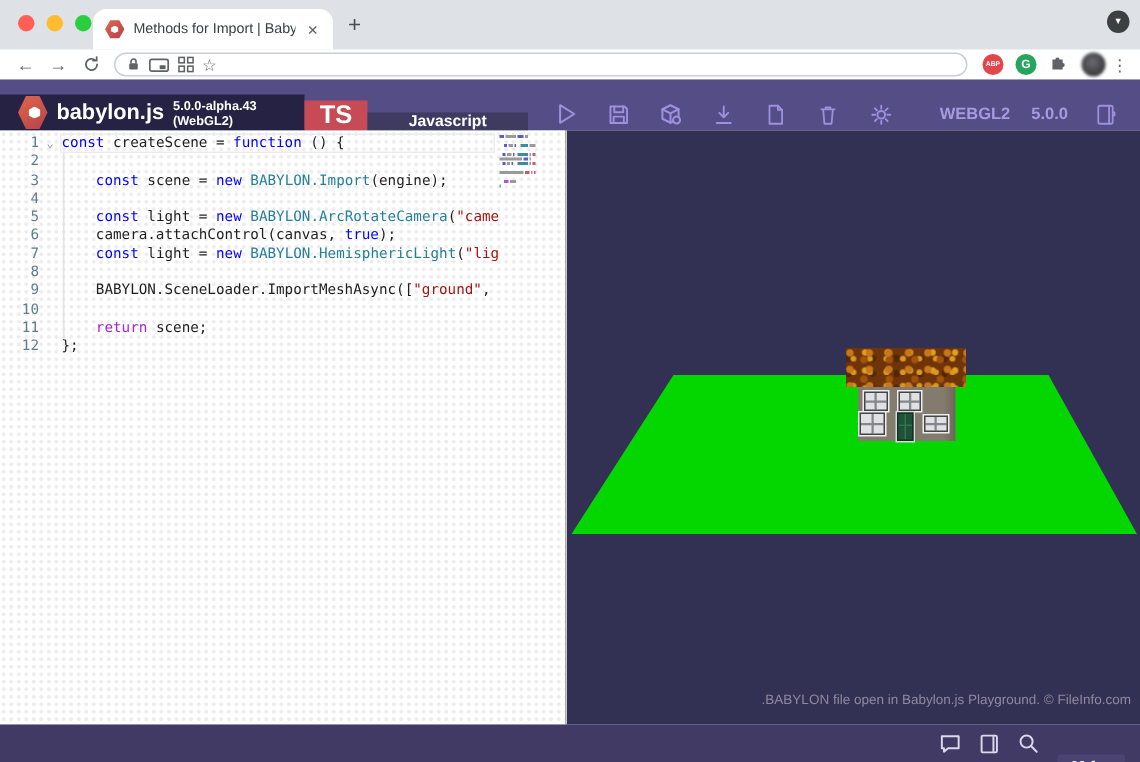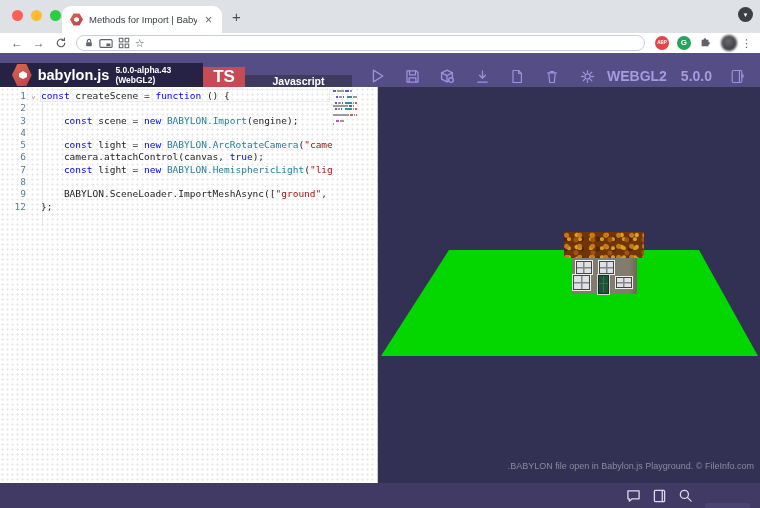--- a/index.html
+++ b/index.html
@@ -40,21 +40,21 @@
   .bjs-logo:after { content:""; position:absolute; left:7px; top:8px; width:8px; height:8px; background:#fff; clip-path:polygon(50% 0,100% 30%,100% 75%,50% 100%,0 75%,0 30%); }
   .brand-name { color:#fff; font-size:14.5px; font-weight:bold; }
   .brand-ver { color:#fff; font-size:8.5px; font-weight:bold; }
   .htab { display:flex; align-items:center; justify-content:center; font-weight:bold; color:#fff; }
   .htab-ts { width:42px; background:#c64b55; font-size:17px; }
   .htab-js { width:107px; background:#3e3a60; font-size:10.5px; }
   .tools { display:flex; align-items:center; gap:13px; padding-left:14px; flex:1; }
   .tool { width:22px; height:22px; display:flex; align-items:center; justify-content:center; }
   .tool svg { stroke:#9f90dd; fill:none; stroke-width:1.5; stroke-linecap:round; stroke-linejoin:round; }
   .hright { display:flex; align-items:center; gap:14px; padding-right:12px; }
-  .hlabel { color:#a79ade; font-size:14px; font-weight:bold; }
+  .hlabel { color:#a79ade; font-size:11px; font-weight:bold; }
 
   
   .main { position:absolute; left:0; top:87px; width:760px; height:396px; }
   .editor { position:absolute; left:0; top:0; width:377px; height:396px; background:#fff;
     background-image:radial-gradient(rgba(110,110,110,.13) 1px, transparent 1.4px); background-size:5px 5px; }
   .rows { position:absolute; left:0; top:3px; width:332px; }
   .crow { display:flex; height:12.3px; line-height:12.3px; font-family:"DejaVu Sans Mono","Liberation Mono",monospace; font-size:9.5px; white-space:pre; }
   .ln { width:26px; text-align:right; color:#5d7e90; flex:0 0 auto; }
   .fold { width:15px; text-align:center; color:#8a8a8a; font-size:8px; flex:0 0 auto; }
   .codetext { flex:1; overflow:hidden; color:#1e1e1e; }
@@ -226,20 +226,22 @@
       <div class="rows" id="code-rows">
           <div class="crow"><span class="ln">1</span><span class="fold">⌄</span><span class="codetext"><span class="t-kw">const</span><span class="t-pl"> createScene = </span><span class="t-kw">function</span><span class="t-pl"> () {</span></span></div>
           <div class="crow"><span class="ln">2</span><span class="fold"></span><span class="codetext"></span></div>
           <div class="crow"><span class="ln">3</span><span class="fold"></span><span class="codetext"><span class="t-pl">    </span><span class="t-kw">const</span><span class="t-pl"> scene = </span><span class="t-kw">new</span><span class="t-pl"> </span><span class="t-ty">BABYLON.Import</span><span class="t-pl">(engine);</span></span></div>
           <div class="crow"><span class="ln">4</span><span class="fold"></span><span class="codetext"></span></div>
           <div class="crow"><span class="ln">5</span><span class="fold"></span><span class="codetext"><span class="t-pl">    </span><span class="t-kw">const</span><span class="t-pl"> light = </span><span class="t-kw">new</span><span class="t-pl"> </span><span class="t-ty">BABYLON.ArcRotateCamera</span><span class="t-pl">(</span><span class="t-st">"camer</span></span></div>
           <div class="crow"><span class="ln">6</span><span class="fold"></span><span class="codetext"><span class="t-pl">    camera.attachControl(canvas, </span><span class="t-kw">true</span><span class="t-pl">);</span></span></div>
           <div class="crow"><span class="ln">7</span><span class="fold"></span><span class="codetext"><span class="t-pl">    </span><span class="t-kw">const</span><span class="t-pl"> light = </span><span class="t-kw">new</span><span class="t-pl"> </span><span class="t-ty">BABYLON.HemisphericLight</span><span class="t-pl">(</span><span class="t-st">"light</span></span></div>
           <div class="crow"><span class="ln">8</span><span class="fold"></span><span class="codetext"></span></div>
           <div class="crow"><span class="ln">9</span><span class="fold"></span><span class="codetext"><span class="t-pl">    BABYLON.SceneLoader.ImportMeshAsync([</span><span class="t-st">"ground"</span><span class="t-pl">, </span></span></div>
+          <div class="crow"><span class="ln">10</span><span class="fold"></span><span class="codetext"></span></div>
+          <div class="crow"><span class="ln">11</span><span class="fold"></span><span class="codetext"><span class="t-pl">    </span><span class="t-ct">return</span><span class="t-pl"> scene;</span></span></div>
           <div class="crow"><span class="ln">12</span><span class="fold"></span><span class="codetext"><span class="t-pl">};</span></span></div>
         </div>
       <div class="minimap" id="minimap">
           <div class="mrow">
             <span class="mseg" style="width: 2.75px; background: rgb(90, 90, 214);"></span>
             <span class="mseg" style="width: 7.15px; background: rgb(154, 154, 154);"></span>
             <span class="mseg" style="width: 4.4px; background: rgb(90, 90, 214);"></span>
             <span class="mseg" style="width: 2.2px; background: rgb(154, 154, 154);"></span>
           </div>
           <div class="mrow"></div>

